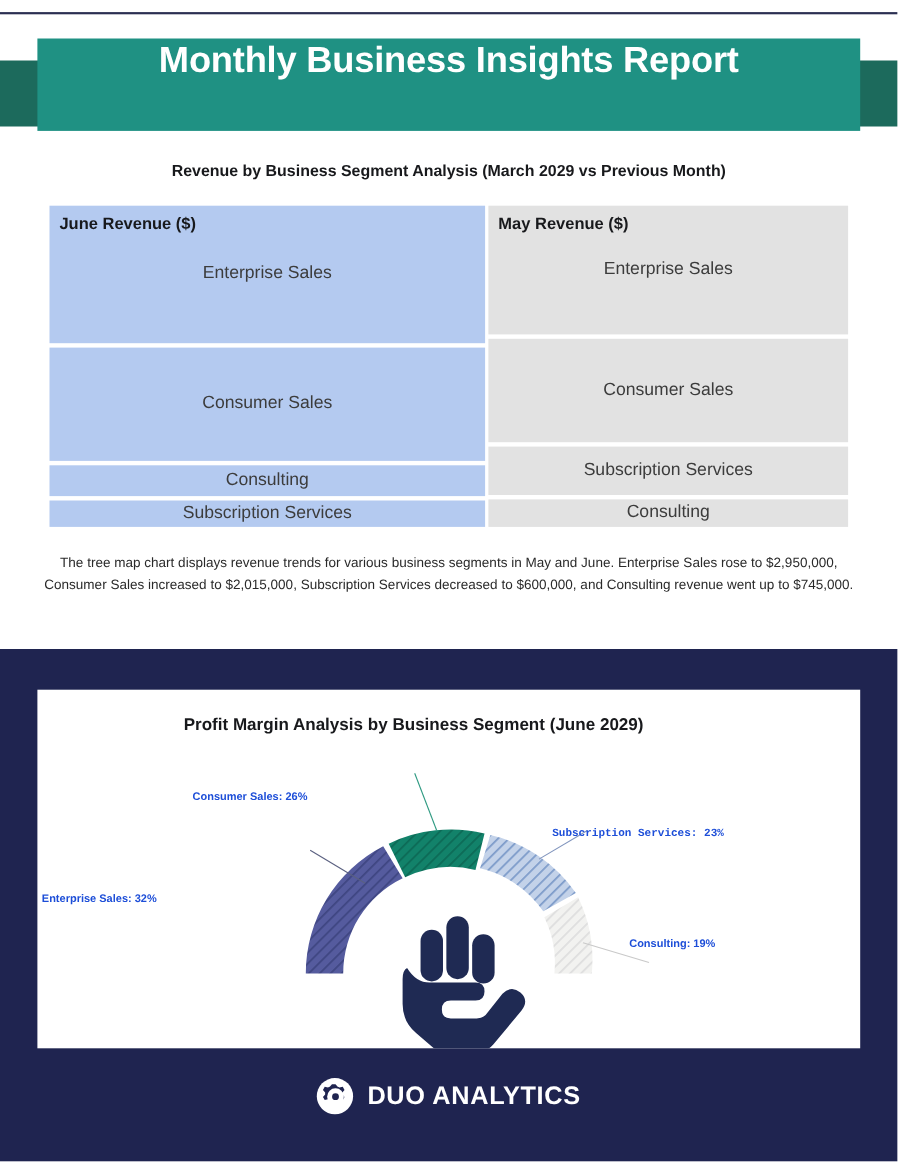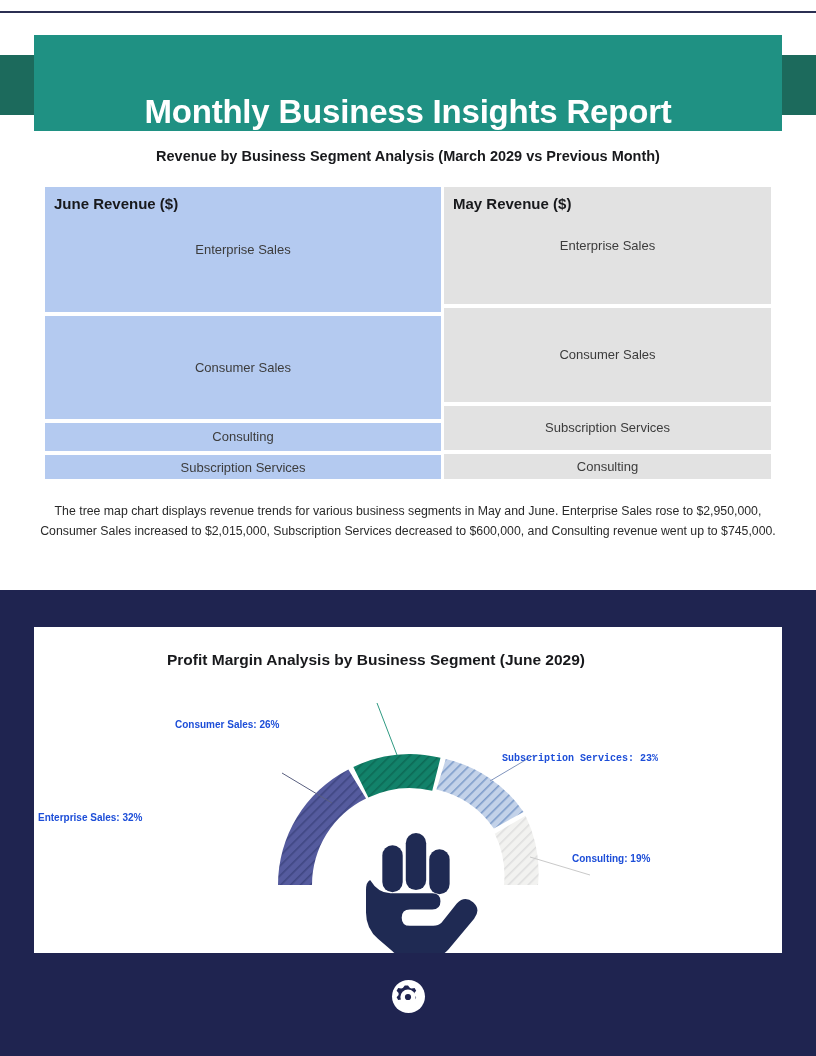--- a/index.html
+++ b/index.html
@@ -26,23 +26,23 @@
   .header-wing {
     position: absolute; top: 55px;
     width: 44px; height: 60px;
     background: #1c6a5c;
   }
   .header-wing.left  { left: 0; }
   .header-wing.right { right: 0; }
 
   .header-band {
     position: absolute; left: 34px; top: 35px;
-    width: 748px; height: 96px;
+    width: 748px; height: 84px;
     background: #1f9183;
-    display: flex; align-items: flex-end; justify-content: center;
+    display: flex; align-items: flex-start; justify-content: center;
   }
   .header-title {
     color: #ffffff;
     font-size: 33px;
     font-weight: bold;
     letter-spacing: -0.2px;
     text-align: center;
     white-space: nowrap;
   }
 
@@ -68,21 +68,21 @@
     display: flex;
     flex-direction: column;
     gap: 4px;
   }
   .tm-panel.june { width: 396px; }
   .tm-panel.may  { width: 327px; }
 
   .tm-cell {
     position: relative;
     display: flex; align-items: center; justify-content: center;
-    font-size: 13px;
+    font-size: 16px;
     color: #3c3c3c;
     overflow: hidden;
   }
   .june .tm-cell { background: #b4caf0; }
   .may  .tm-cell { background: #e2e2e2; }
 
   .tm-panel-label {
     position: absolute; left: 9px; top: 8px;
     font-size: 15px;
     font-weight: bold;
@@ -272,15 +272,16 @@
   <div class="g-label consulting">Consulting: 19%</div>
 
   <div class="footer">
     <div class="logo-mark">
       <svg width="26" height="26" viewBox="0 0 26 26">
         <path fill="#1f2450" d="M13 1.6 l2.0 2.3 a9.6 9.6 0 0 1 1.6 0.7 l3.0 -0.6 l1.6 2.8 l-2.0 2.3 a9.6 9.6 0 0 1 0 1.8 l2.0 2.3 l-1.6 2.8 l-3.0 -0.6 a9.6 9.6 0 0 1 -1.6 0.9 l-2.0 2.3 l-3.2 0 l-2.0 -2.3 a9.6 9.6 0 0 1 -1.6 -0.9 l-3.0 0.6 l-1.6 -2.8 l2.0 -2.3 a9.6 9.6 0 0 1 0 -1.8 l-2.0 -2.3 l1.6 -2.8 l3.0 0.6 a9.6 9.6 0 0 1 1.6 -0.7 l2.0 -2.3 Z"></path>
         <circle cx="13" cy="13" r="7.6" fill="#ffffff"></circle>
         <circle cx="13" cy="13" r="3.1" fill="#1f2450"></circle>
       </svg>
     </div>
+    <div class="logo-text">DUO ANALYTICS</div>
   </div>
 
 </div>
 
 </body></html>

